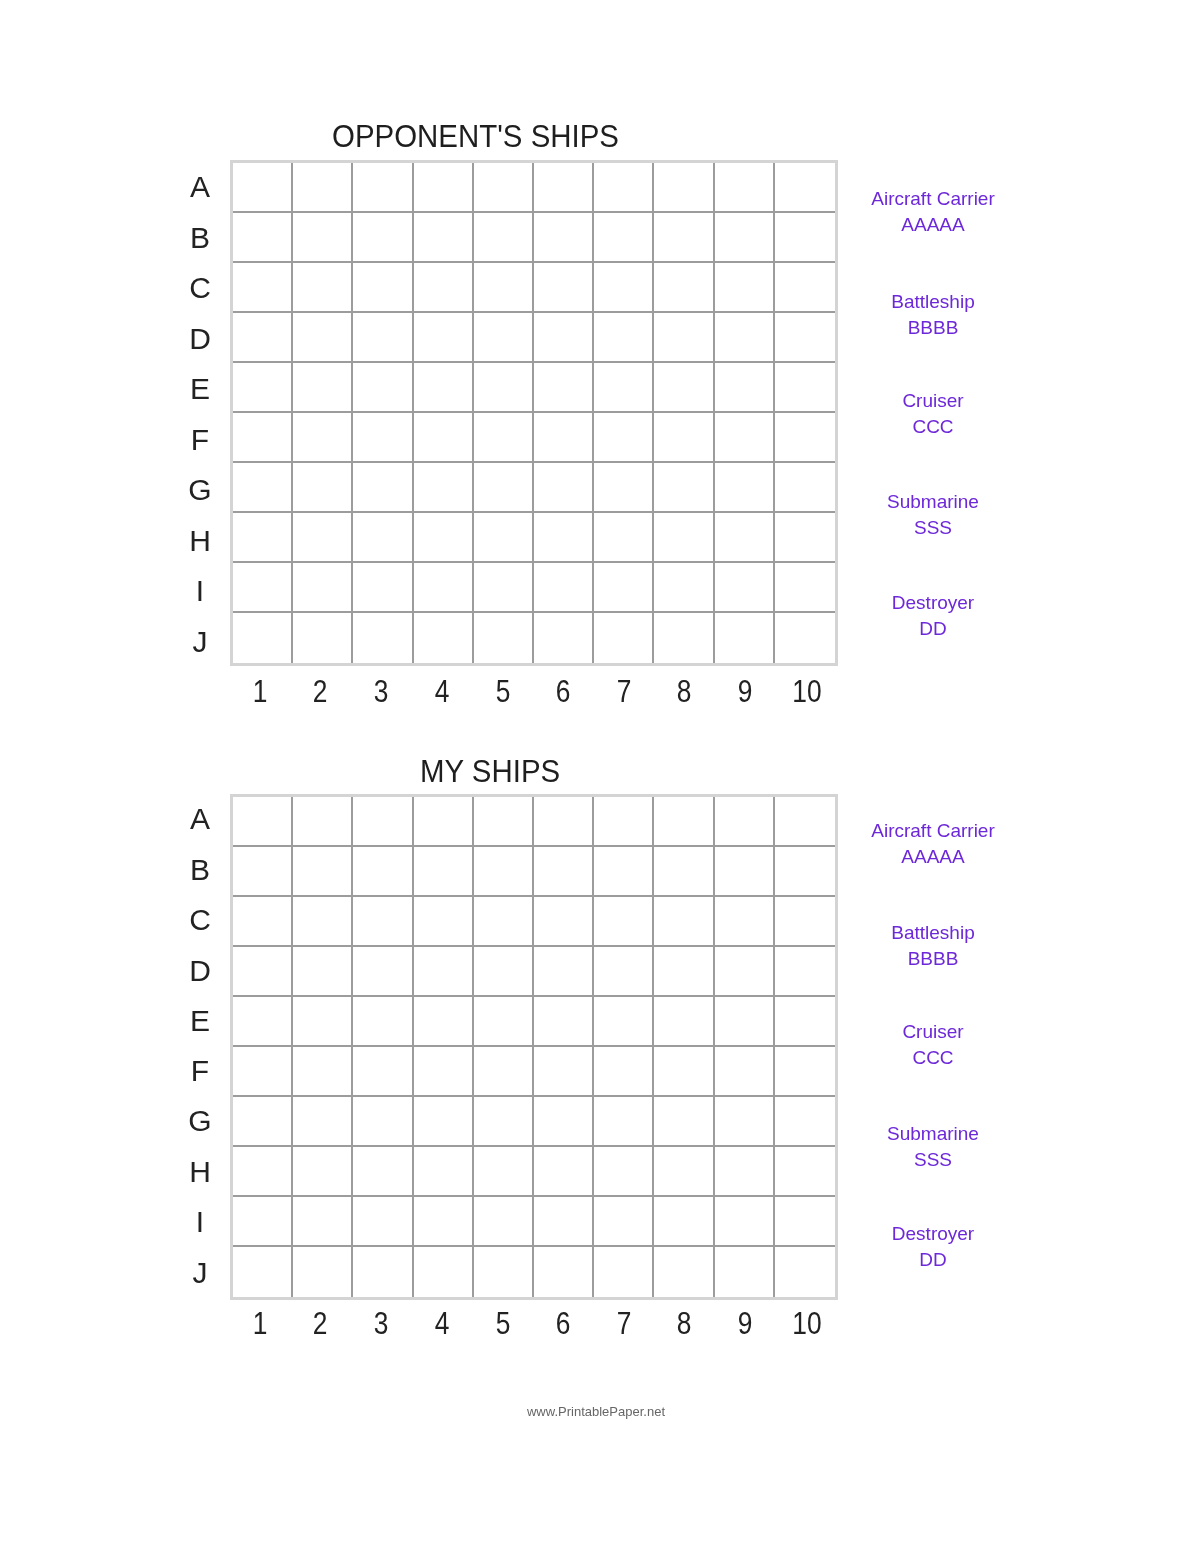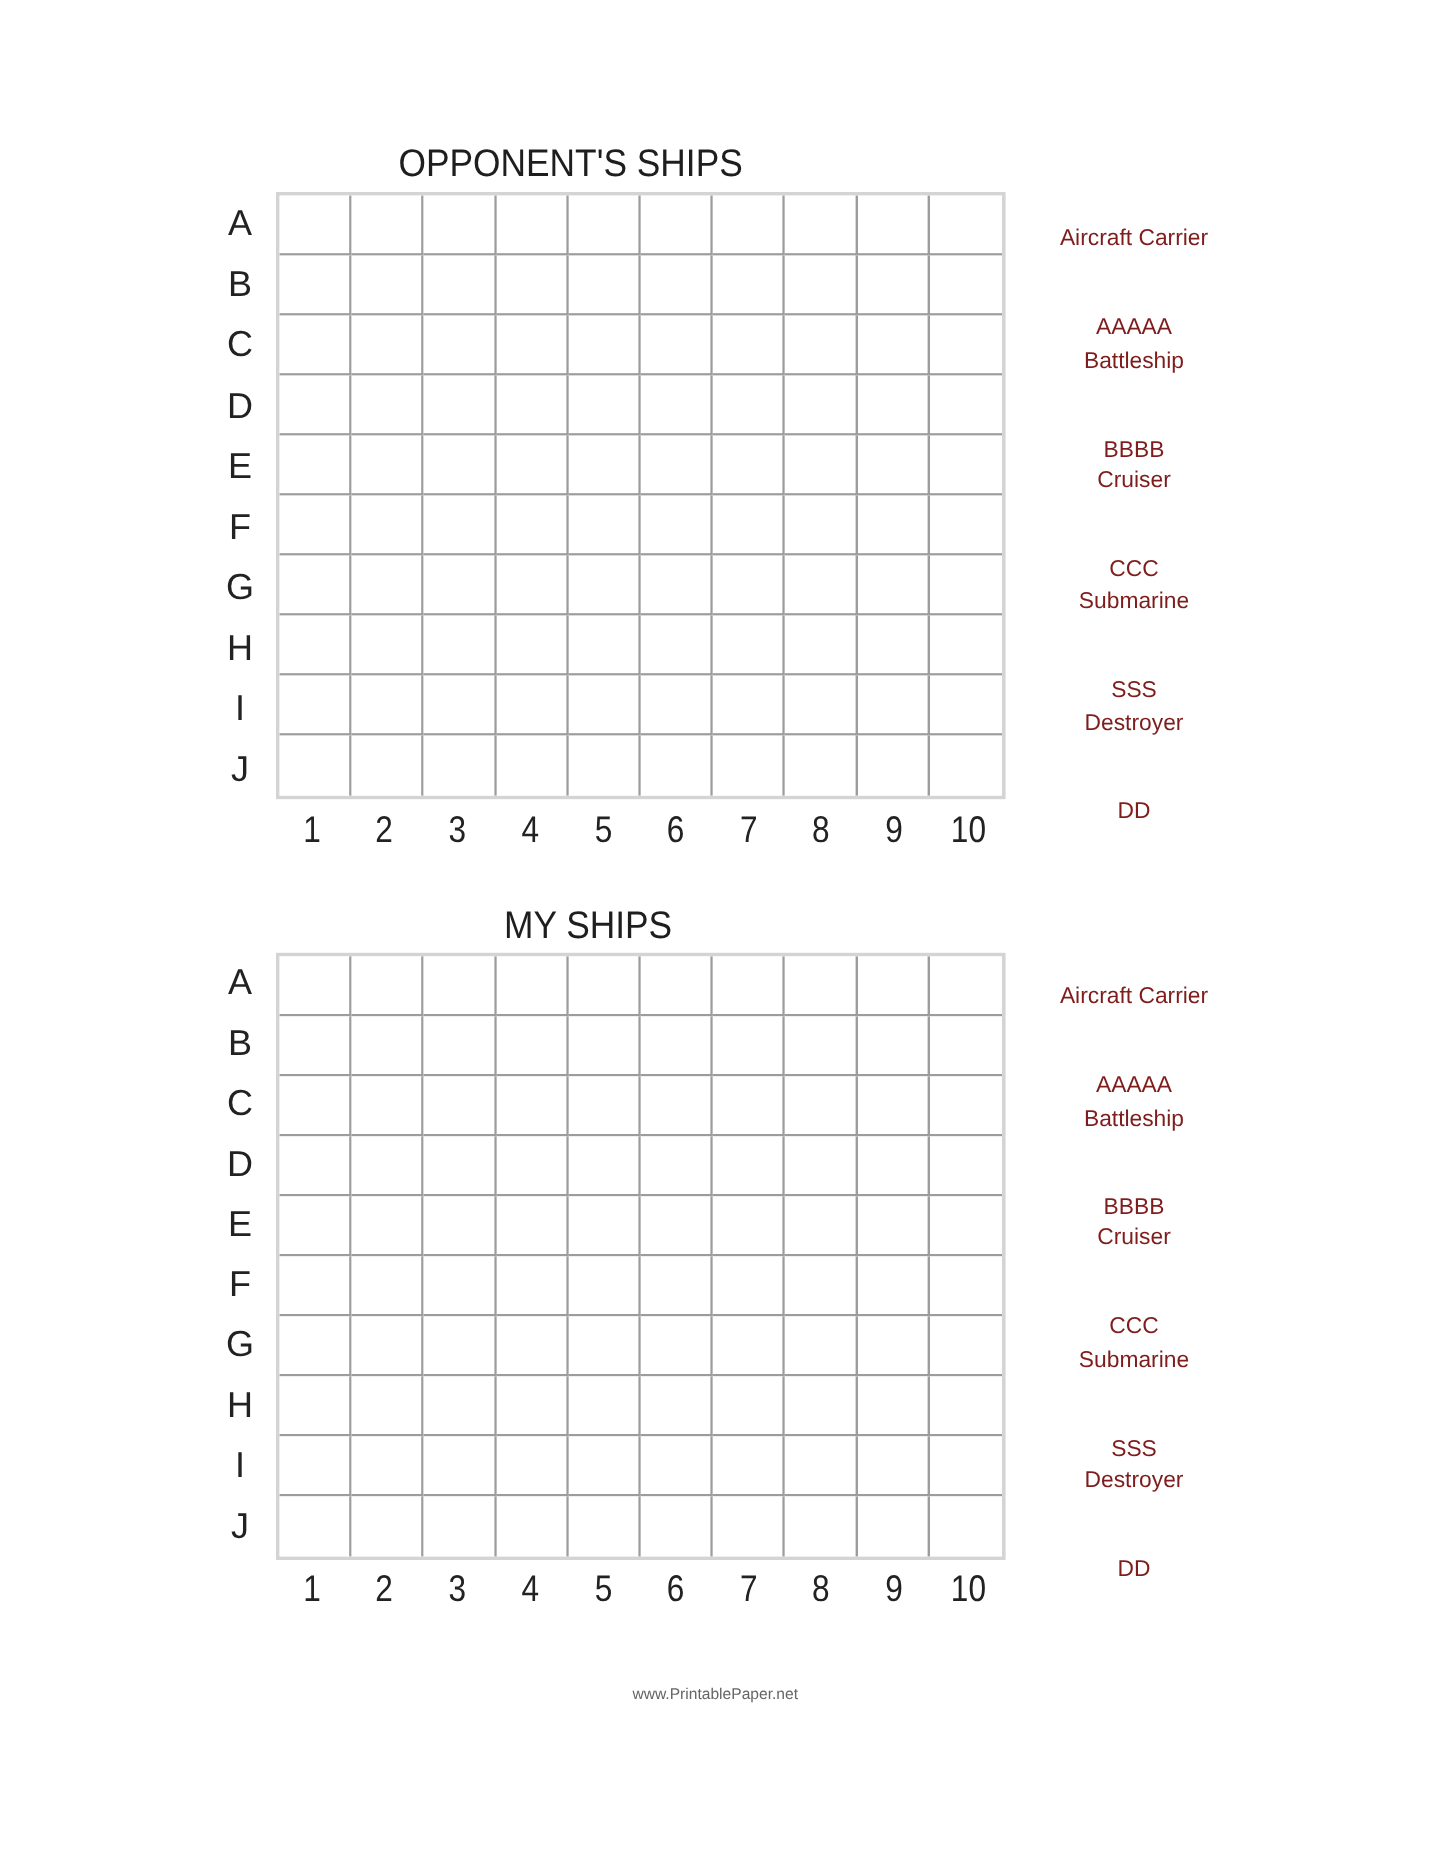--- a/index.html
+++ b/index.html
@@ -13,22 +13,22 @@
           display: grid; grid-template-columns: repeat(10, 1fr); grid-template-rows: repeat(10, 1fr); }
   .cell { border-right: 2px solid #9c9c9c; border-bottom: 2px solid #9c9c9c; box-sizing: border-box; background: #fff; }
   .cell.last-col { border-right: none; }
   .cell.last-row { border-bottom: none; }
   .row-labels { position: absolute; left: 180px; width: 40px; }
   .row-label { position: absolute; left: 0; width: 40px; text-align: center; font-size: 30px; color: #222; }
   .col-labels { position: absolute; left: 230px; width: 608px; height: 40px; }
   .col-label { position: absolute; width: 60px; text-align: center; font-size: 31px; color: #222;
                transform: scaleX(0.85); }
   .ships { position: absolute; left: 848px; width: 170px; }
-  .ship { position: absolute; left: 12px; width: 170px; text-align: center; font-size: 19px; color: #7f1d1d; line-height: 26px; }
-  .ship .code { letter-spacing: 0px; margin-top: 48px; }
+  .ship { position: absolute; left: 0; width: 170px; text-align: center; font-size: 19px; color: #6d28d9; line-height: 26px; }
+  .ship .code { letter-spacing: 0px; }
   .footer { position: absolute; top: 1404px; left: 0; width: 1200px; text-align: center;
             font-size: 13px; color: #666; }
   .footer span { position: relative; left: -4px; }
 </style>
 </head>
 <body>
 
 <div class="board" style="top:0;">
   <div class="board-title" style="left:332px; top:118px;">OPPONENT'S SHIPS</div>
   <div class="row-labels" style="top:160px;">

